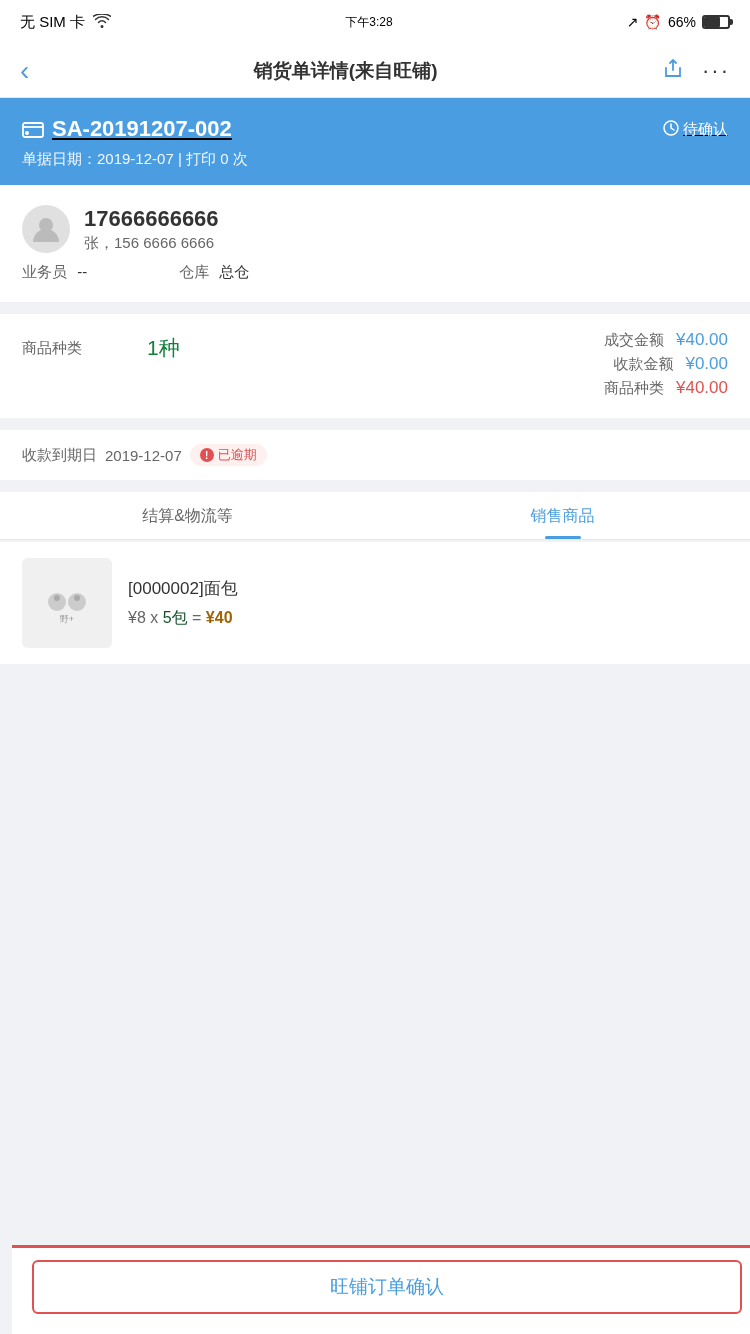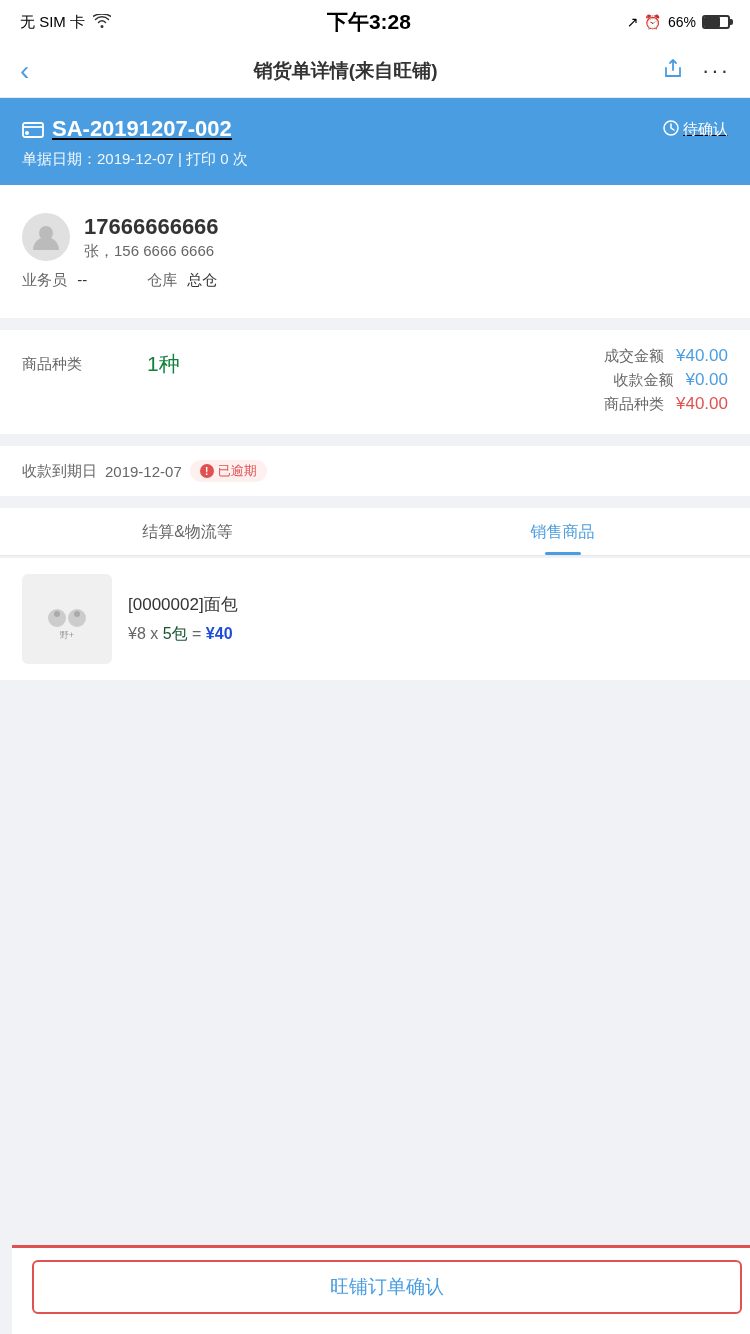--- a/index.html
+++ b/index.html
@@ -17,21 +17,21 @@
       background: #fff;
       height: 44px;
       display: flex;
       align-items: center;
       justify-content: space-between;
       padding: 0 20px;
       font-size: 15px;
       font-weight: 500;
     }
     .status-left { display: flex; align-items: center; gap: 8px; }
-    .status-center { font-size: 21px; font-weight: 700; }
+    .status-center { font-size: 12px; font-weight: 400; }
     .status-right { display: flex; align-items: center; gap: 6px; font-size: 14px; }
     .battery-icon {
       width: 28px; height: 14px; border: 2px solid #333; border-radius: 3px;
       position: relative; display: inline-flex; align-items: center;
     }
     .battery-icon::after {
       content: ''; position: absolute; right: -5px; top: 50%; transform: translateY(-50%);
       width: 3px; height: 6px; background: #333; border-radius: 0 2px 2px 0;
     }
     .battery-fill {
@@ -85,21 +85,21 @@
     }
     .order-date {
       color: rgba(255,255,255,0.92);
       font-size: 15px;
     }
 
     
     .white-card {
       background: #fff;
       margin-bottom: 12px;
-      padding: 28px 22px;
+      padding: 20px 22px;
     }
 
     
     .customer-row {
       display: flex;
       align-items: center;
       gap: 14px;
       margin-bottom: 10px;
     }
     .avatar {
@@ -114,21 +114,21 @@
       font-weight: 600;
       color: #333;
     }
     .customer-name {
       font-size: 15px;
       color: #666;
       margin-top: 2px;
     }
     .customer-meta {
       display: flex;
-      gap: 60px;
+      gap: 92px;
       font-size: 15px;
       color: #666;
       margin-top: 6px;
       align-items: flex-end;
     }
     .meta-label { color: #666; }
     .meta-value { color: #333; }
 
     
     .stats-card {
@@ -238,21 +238,21 @@
       font-size: 17px;
       color: #333;
       font-weight: 500;
       margin-bottom: 8px;
     }
     .product-price {
       font-size: 16px;
       color: #666;
     }
     .product-price .qty { color: #14532d; }
-    .product-price .total { color: #1d4ed8; font-weight: 600; }
+    .product-price .total { color: #a16207; font-weight: 600; }
 
     
     .content-area {
       min-height: 250px;
       background: #f0f2f5;
     }
 
     
     .bottom-bar {
       position: fixed;

